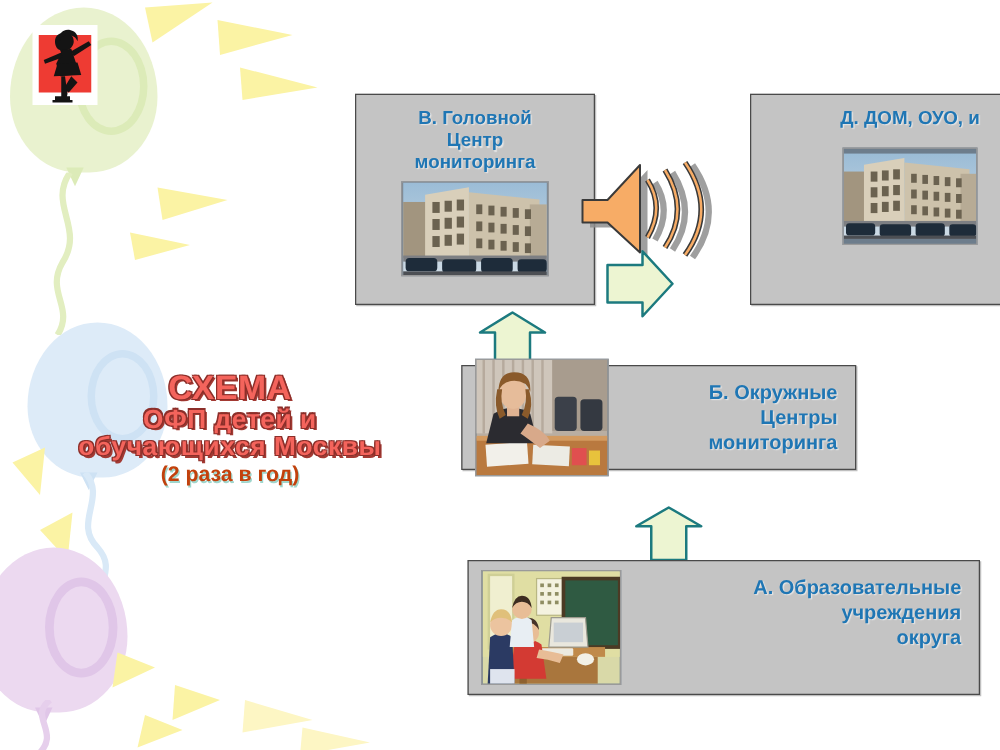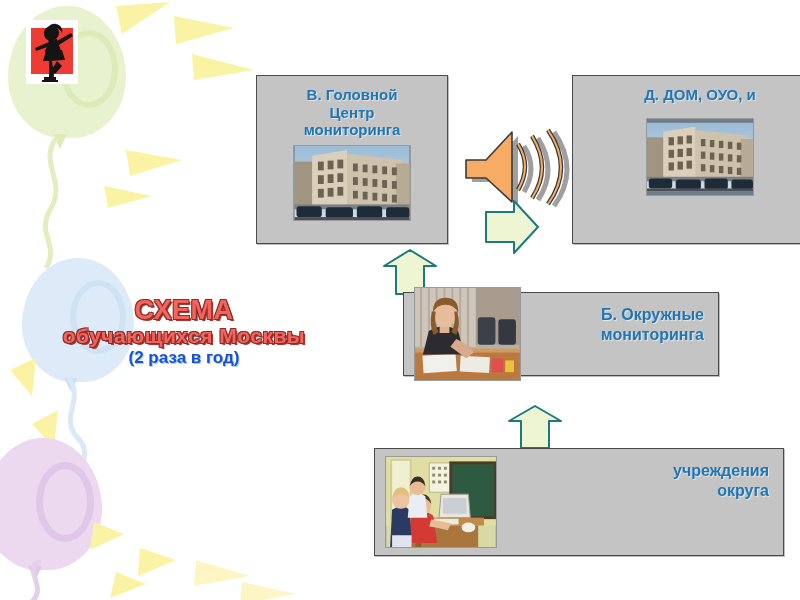--- a/index.html
+++ b/index.html
@@ -73,41 +73,41 @@
        2px  2px 0 #a33a33;
     letter-spacing: 0.5px;
     white-space: nowrap;
     text-align: center;
   }
   #title-block .ttl-main { font-size: 27px; }
   #title-block .ttl-line { font-size: 21px; }
   #title-block .ttl-sub {
     font-size: 17px;
     font-weight: bold;
-    color: #1d4ed8;
+    color: #c2410c;
     text-shadow: 1px 1px 0 #9fd6cc;
     margin-top: 2px;
     white-space: nowrap;
   }
 
   
   .node {
     position: absolute;
     background: #c4c4c4;
     border: 1px solid #4a4a4a;
     box-shadow: 1px 1px 0 rgba(0,0,0,.25);
   }
   .node .node-label {
     color: #1f76b4;
     font-weight: bold;
     font-size: 15px;
     line-height: 1.18;
     text-shadow: 1px 1px 1px rgba(255,255,255,.6);
   }
-  .node.stacked { text-align: center; padding-top: 10px; }
+  .node.stacked { text-align: center; padding-top: 10px; margin-left: 28px; }
   .node.stacked .node-label { display: block; }
   .node.stacked .thumb { margin: 6px auto 0; }
 
   .node.row { display: flex; align-items: stretch; }
   .node.row .thumb-wrap { flex: 0 0 auto; padding: 7px 0 7px 10px; display: flex; align-items: center; }
   .node.row .text-wrap { flex: 1 1 auto; padding: 12px 14px 10px 10px; text-align: right; }
   .node.row .node-label { font-size: 16px; line-height: 1.25; }
 
   
   .thumb { display: block; border: 1px solid #9a9a9a; background: #6d7d8c; }
@@ -204,20 +204,21 @@
         <path d="M23 41 l3 0 2 14 -1 5 -4 0 0 -6z"></path>
 
         <path d="M18 57 l12 0 0 3 -12 0z"></path>
         <path d="M16 60 l16 0 0 2 -16 0z"></path>
       </g>
     </svg>
   </div>
 
   <div id="title-block">
     <div class="ttl-main">СХЕМА</div>
+    <div class="ttl-line">ОФП детей и</div>
     <div class="ttl-line">обучающихся Москвы</div>
     <div class="ttl-sub">(2 раза в год)</div>
   </div>
 
   <div class="node stacked" style="left:256px; top:75px; width:192px; height:169px;">
     <span class="node-label">В. Головной</span>
     <span class="node-label">Центр</span>
     <span class="node-label">мониторинга</span>
     <svg class="thumb" width="118" height="76" viewBox="0 0 118 76">
       <defs>
@@ -345,21 +346,21 @@
       <path d="M2 14 L30 14 L30 3 L54 29 L30 55 L30 44 L2 44 Z" fill="#edf5d2" stroke="#1c7a7f" stroke-width="2" stroke-linejoin="round"></path>
     </svg>
   </div>
 
   <div class="arrow" style="left:381px; top:248px;">
     <svg width="58" height="48" viewBox="0 0 58 48">
       <path d="M15 46 L15 18 L3 18 L29 2 L55 18 L43 18 L43 46 Z" fill="#edf5d2" stroke="#1c7a7f" stroke-width="2" stroke-linejoin="round"></path>
     </svg>
   </div>
 
-  <div class="node row" style="left:369px; top:292px; width:316px; height:84px;margin-left:34px;">
+  <div class="node row" style="left:369px; top:292px; width:316px; height:84px;">
     <div class="thumb-wrap">
       <svg class="thumb" width="107" height="94" viewBox="0 0 107 94">
         <rect width="107" height="94" fill="#b9aea2"></rect>
 
         <rect x="0" y="0" width="62" height="60" fill="#cfc6bb"></rect>
         <g stroke="#b6aa9d" stroke-width="2">
           <line x1="6" y1="0" x2="6" y2="60"></line>
             <line x1="14" y1="0" x2="14" y2="60"></line>
           <line x1="22" y1="0" x2="22" y2="60"></line>
             <line x1="30" y1="0" x2="30" y2="60"></line>
@@ -389,20 +390,21 @@
 
         <ellipse cx="30" cy="27" rx="11" ry="13" fill="#e6bc9a"></ellipse>
 
         <path d="M18 26 q0 -16 13 -16 q14 0 13 16 q-3 -9 -13 -9 q-10 0 -13 9z" fill="#8a5a2b"></path>
         <path d="M17 24 q-3 14 2 24 l5 -3 q-5 -10 -3 -21z" fill="#8a5a2b"></path>
         <path d="M43 24 q4 14 -1 24 l-5 -3 q5 -10 3 -21z" fill="#8a5a2b"></path>
       </svg>
     </div>
     <div class="text-wrap">
       <div class="node-label">Б. Окружные</div>
+      <div class="node-label">Центры</div>
       <div class="node-label">мониторинга</div>
     </div>
   </div>
 
   <div class="arrow" style="left:506px; top:404px;">
     <svg width="58" height="46" viewBox="0 0 58 46">
       <path d="M15 44 L15 17 L3 17 L29 2 L55 17 L43 17 L43 44 Z" fill="#edf5d2" stroke="#1c7a7f" stroke-width="2" stroke-linejoin="round"></path>
     </svg>
   </div>
 
@@ -451,18 +453,19 @@
         <rect x="6" y="80" width="20" height="12" fill="#dfe4ee"></rect>
         <circle cx="15" cy="44" r="9" fill="#ecc49f"></circle>
         <path d="M6 42 q2 -11 9 -11 q8 0 9 11 q-3 -4 -9 -4 q-6 0 -9 4z" fill="#e0c07a"></path>
 
         <path d="M24 40 q9 -6 16 0 l2 22 -20 0z" fill="#e8eef3"></path>
         <circle cx="32" cy="31" r="8" fill="#e8bd96"></circle>
         <path d="M24 30 q2 -10 8 -10 q7 0 8 10 q-3 -5 -8 -5 q-5 0 -8 5z" fill="#3d2c20"></path>
       </svg>
     </div>
     <div class="text-wrap">
+      <div class="node-label">А. Образовательные</div>
       <div class="node-label">учреждения</div>
       <div class="node-label">округа</div>
     </div>
   </div>
 
 </div>
 
 </body></html>

